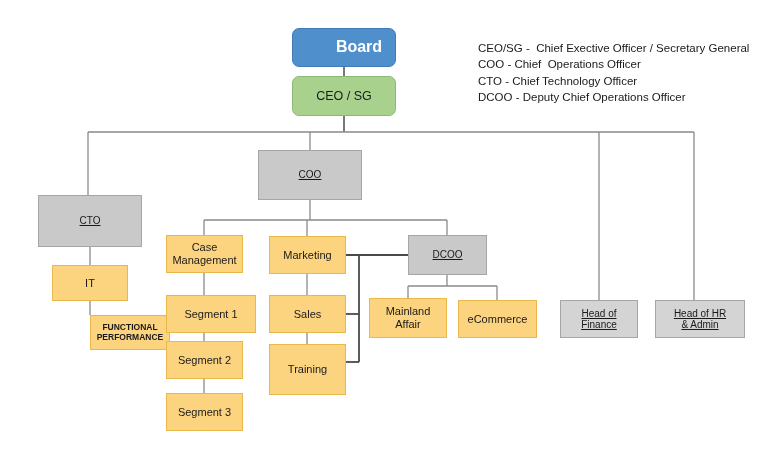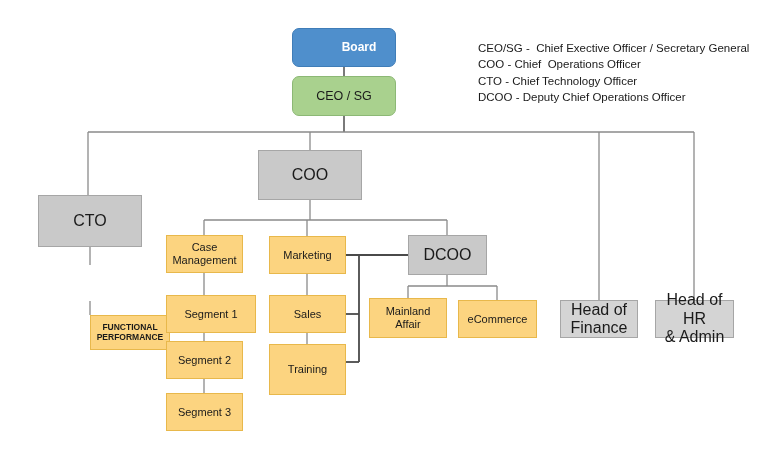--- a/index.html
+++ b/index.html
@@ -39,33 +39,34 @@
     display: block;
     white-space: pre-line;
     padding: 0 3px;
   }
   .node.blue {
     background: #4f8fcc;
     border: 1px solid #3f7db8;
     border-radius: 7px;
     color: #ffffff;
     font-weight: bold;
-    font-size: 12px;
+    font-size: 16px;
     padding-left: 30px;
   }
   .node.green {
     background: #a9d18e;
     border: 1px solid #8cb875;
     border-radius: 7px;
     font-size: 12.5px;
   }
   .node.gray {
     background: #c9c9c9;
     border: 1px solid #a6a6a6;
-    font-size: 16px;
+    font-size: 10px;
+    text-decoration: underline;
   }
   .node.gray.light {
     background: #d4d4d4;
   }
   .node.orange {
     background: #fcd480;
     border: 1px solid #e8b84b;
     font-size: 11px;
   }
   .node.tiny {
@@ -146,20 +147,23 @@
   </div>
 
   <div class="node gray" style="left:258px; top:150px; width:104px; height:50px;">
     <span class="node-label">COO</span>
   </div>
 
   <div class="node gray" style="left:38px; top:195px; width:104px; height:52px;">
     <span class="node-label">CTO</span>
   </div>
 
+  <div class="node orange" style="left:52px; top:265px; width:76px; height:36px;">
+    <span class="node-label">IT</span>
+  </div>
 
   <div class="node orange tiny" style="left:52px; top:315px; width:80px; height:35px;">
     <span class="node-label">FUNCTIONAL
 PERFORMANCE</span>
   </div>
 
   <div class="node orange" style="left:166px; top:235px; width:77px; height:38px;">
     <span class="node-label">Case
 Management</span>
   </div>
@@ -199,21 +203,21 @@
 
   <div class="node orange" style="left:458px; top:300px; width:79px; height:38px;">
     <span class="node-label">eCommerce</span>
   </div>
 
   <div class="node gray light" style="left:560px; top:300px; width:78px; height:38px;">
     <span class="node-label">Head of
 Finance</span>
   </div>
 
-  <div class="node gray light" style="left:655px; top:300px; width:79px; height:38px;">
+  <div class="node gray light" style="left:655px; top:300px; width:90px; height:38px;">
     <span class="node-label">Head of HR
 &amp; Admin</span>
   </div>
 
   <div id="legend">
     <div class="legend-line">CEO/SG -  Chief Exective Officer / Secretary General</div>
     <div class="legend-line">COO - Chief  Operations Officer</div>
     <div class="legend-line">CTO - Chief Technology Officer</div>
     <div class="legend-line">DCOO - Deputy Chief Operations Officer</div>
   </div>

